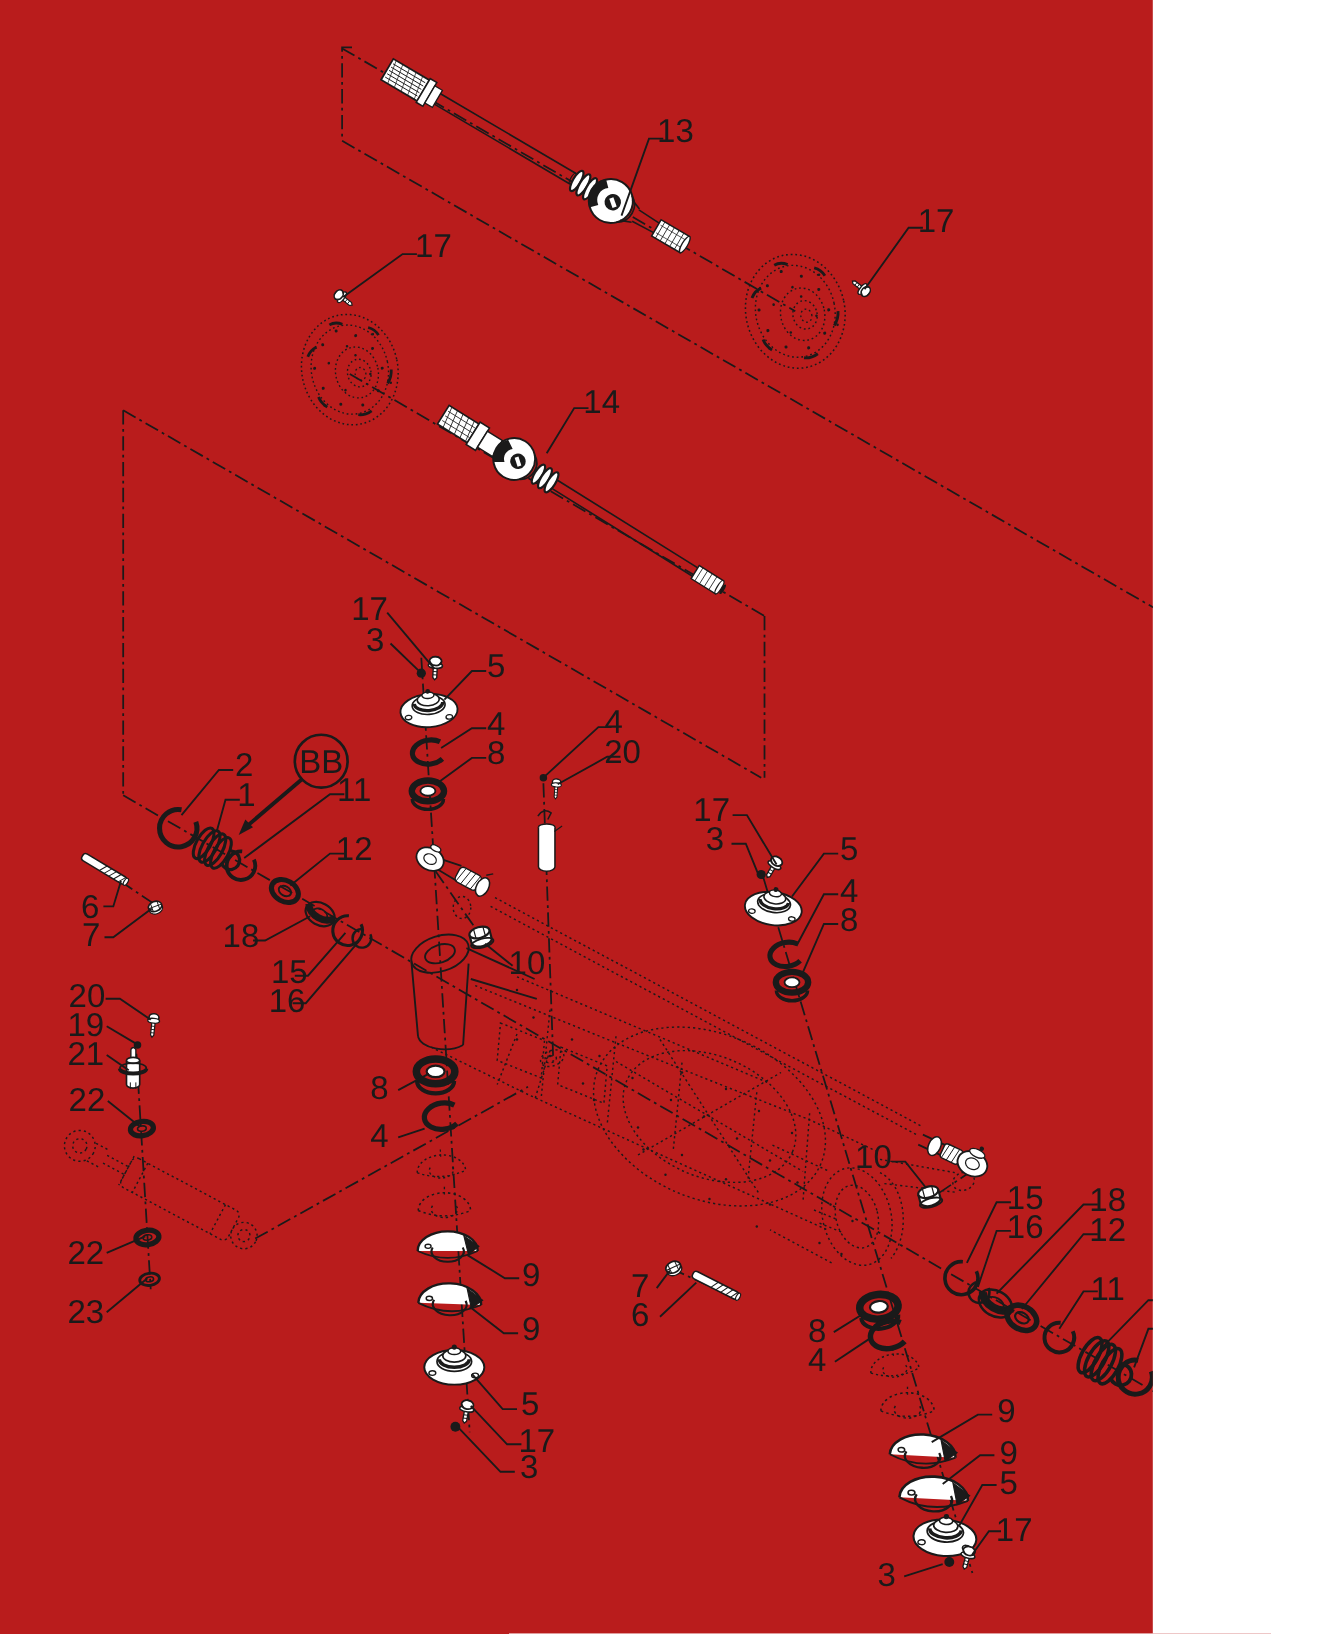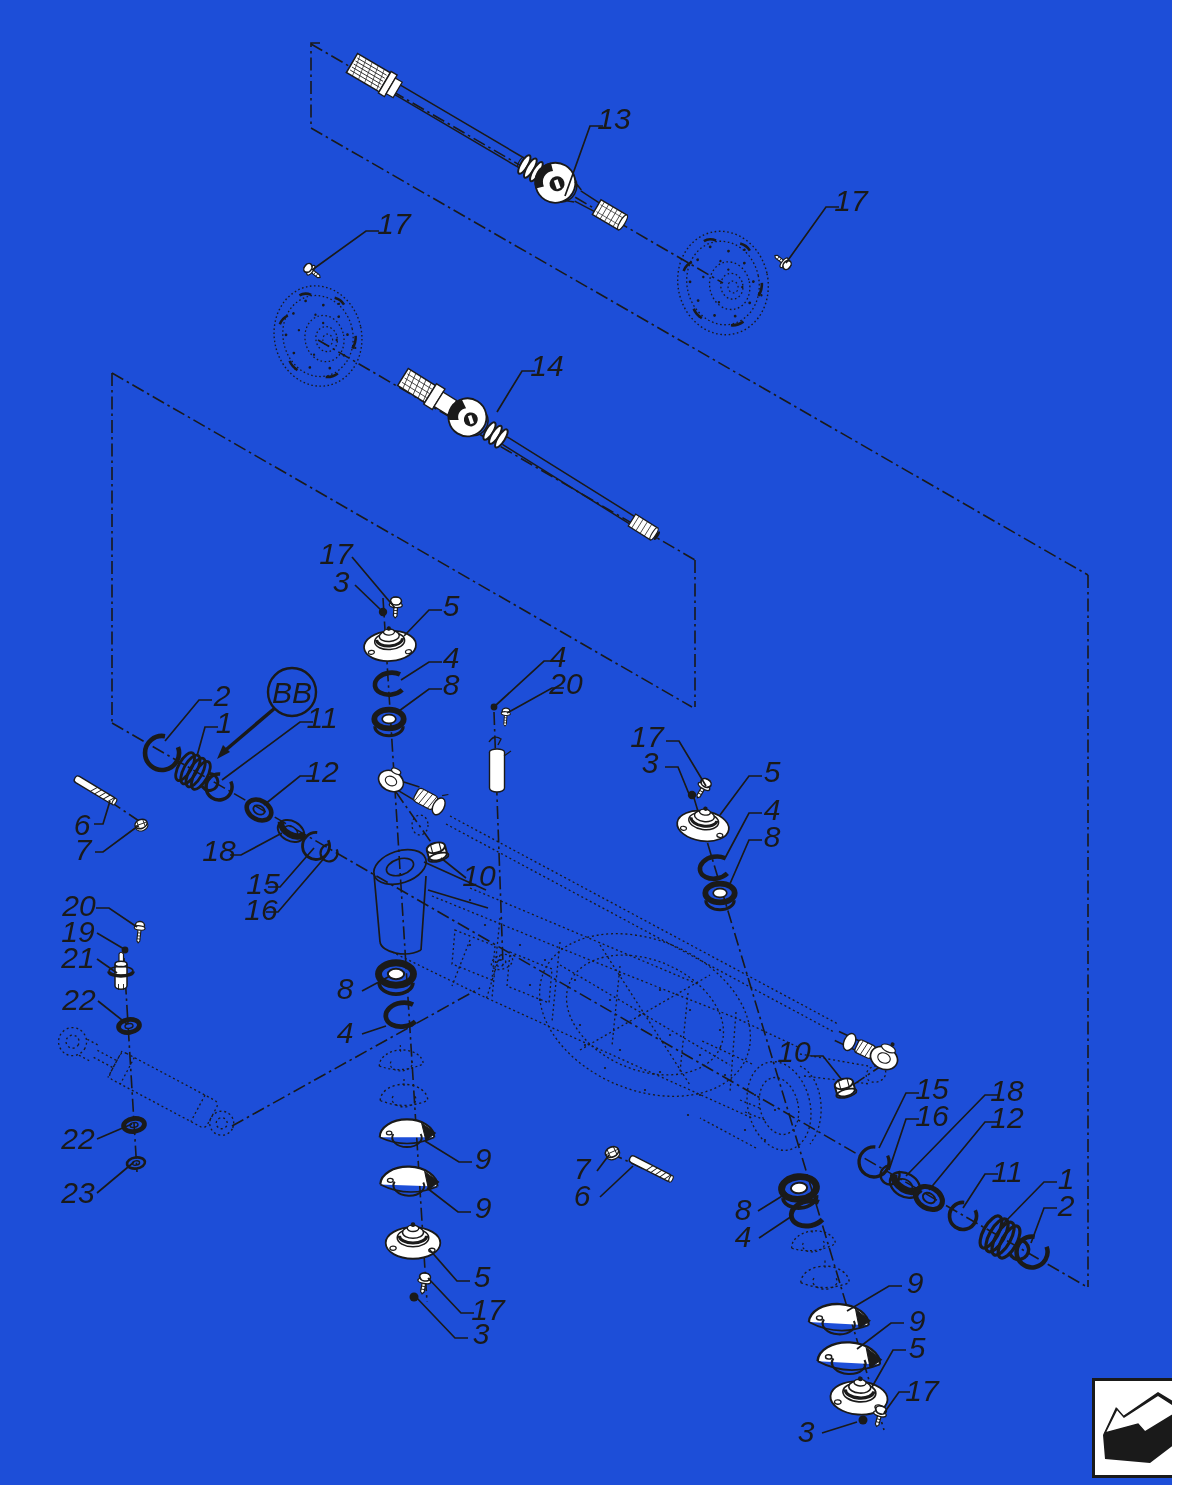--- a/index.html
+++ b/index.html
@@ -1,17 +1,17 @@
 <!DOCTYPE html>
 <html><head>
 <meta charset="utf-8">
 <style>
   html,body{margin:0;padding:0;background:#fff;}
-  #page{position:relative;width:1172px;height:1485px;background:#1d4ed8;overflow:hidden;
-        font-family:"Liberation Sans","DejaVu Sans",sans-serif;font-style:italic;}
+  #page{position:relative;width:1048px;height:1485px;background:#b91c1c;overflow:hidden;
+        font-family:"Liberation Sans","DejaVu Sans",sans-serif;}
   svg{display:block}
   .callout-text{font-family:"Liberation Sans","DejaVu Sans",sans-serif;font-size:30px;fill:#1a1a1a;}
   .leader{fill:none;stroke:#1a1a1a;stroke-width:1.7px;}
   .dashdot{fill:none;stroke:#1a1a1a;stroke-width:1.6px;stroke-dasharray:13 4 2.5 4;}
   .dot{fill:none;stroke:#1a1a1a;stroke-width:1.3px;stroke-dasharray:2 2.8;}
   .sld{fill:none;stroke:#1a1a1a;}
 </style>
 </head>
 <body>
 

